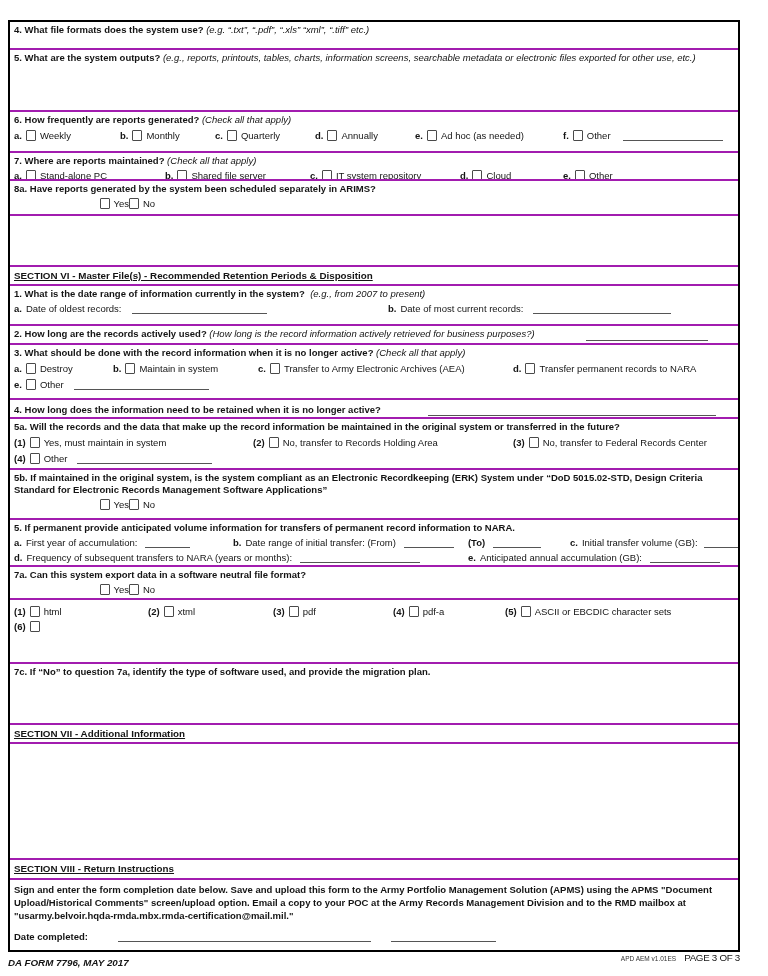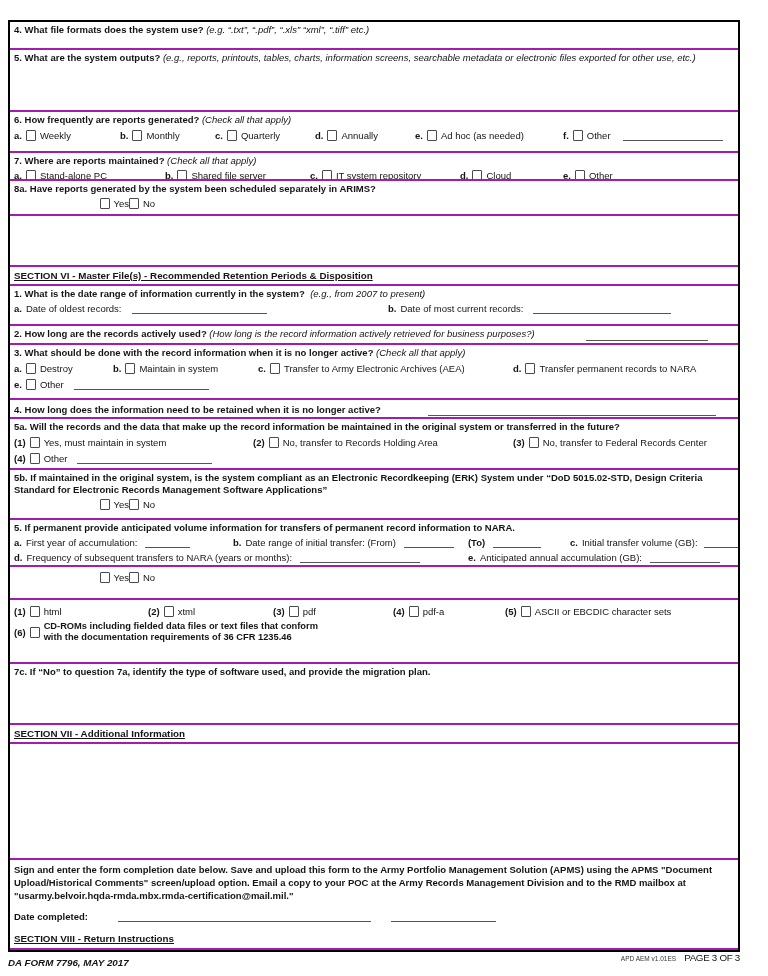--- a/index.html
+++ b/index.html
@@ -299,20 +299,21 @@
         </span>
       <span class="opt" style="margin-left:auto;margin-right:14px">
           <b class="num">e.</b>
           <span class="lbl">Anticipated annual accumulation (GB):</span>
           <span class="fill" style="width:70px;margin-left:8px"></span>
         </span>
     </div>
   </div>
 
   <div class="row" style="height:33px">
+    <div class="q">7a.  Can this system export data in a software neutral file format?</div>
     <div class="optline yn" style="margin-top:3px">
       <span class="opt">
           <span class="cb"></span>
           <span class="lbl">Yes</span>
         </span>
       <span class="opt">
           <span class="cb"></span>
           <span class="lbl">No</span>
         </span>
     </div>
@@ -342,52 +343,48 @@
         </span>
       <span class="opt">
           <b class="num">(5)</b>
           <span class="cb"></span>
           <span class="lbl">ASCII or EBCDIC character sets</span>
         </span>
     </div>
     <div class="optline" style="margin-top:4px">
       <b class="num">(6)</b>
         <span class="cb"></span>
-      <div class="twoline">
-          <div>CD-ROMs including fielded data files or text files that conform</div>
-          <div>with the documentation requirements of 36 CFR 1235.46</div>
-        </div>
     </div>
   </div>
 
   <div class="row" style="height:61px">
     <div class="q">7c.  If “No” to question 7a, identify the type of software used, and provide the migration plan.</div>
     <div class="answer-area" style="height:42px"></div>
   </div>
 
   <div class="row sec-row" style="height:19px">
     <div class="sec-title">SECTION VII  - Additional Information</div>
   </div>
 
   <div class="row" style="height:116px">
     <div class="answer-area" style="height:110px"></div>
+  </div>
+
+  <div class="row sec-row" style="height:20px">
+    <div class="sec-title">SECTION VIII  - Return Instructions</div>
   </div>
 
   <div class="row last" style="height:70px;padding-top:3px">
     <div class="para">Sign and enter the form completion date below.  Save and upload this form to the Army Portfolio Management Solution (APMS) using the APMS "Document Upload/Historical Comments" screen/upload option.  Email a copy to your POC at the Army Records Management Division and to the RMD mailbox at "usarmy.belvoir.hqda-rmda.mbx.rmda-certification@mail.mil."</div>
     <div class="optline" style="margin-top:9px">
       <span class="q">Date completed:</span>
       <span class="fill" style="width:253px;margin-left:30px"></span>
       <span class="fill" style="width:105px;margin-left:20px"></span>
     </div>
   </div>
 
-  <div class="row sec-row" style="height:20px">
-    <div class="sec-title">SECTION VIII  - Return Instructions</div>
-  </div>
-
 </div>
 
 <div class="footer-left">DA FORM 7796, MAY 2017</div>
 <div class="footer-right">
   <span class="apd">APD AEM v1.01ES</span>
   <span class="pageno">PAGE 3 OF 3</span>
 </div>
 
 </body></html>

